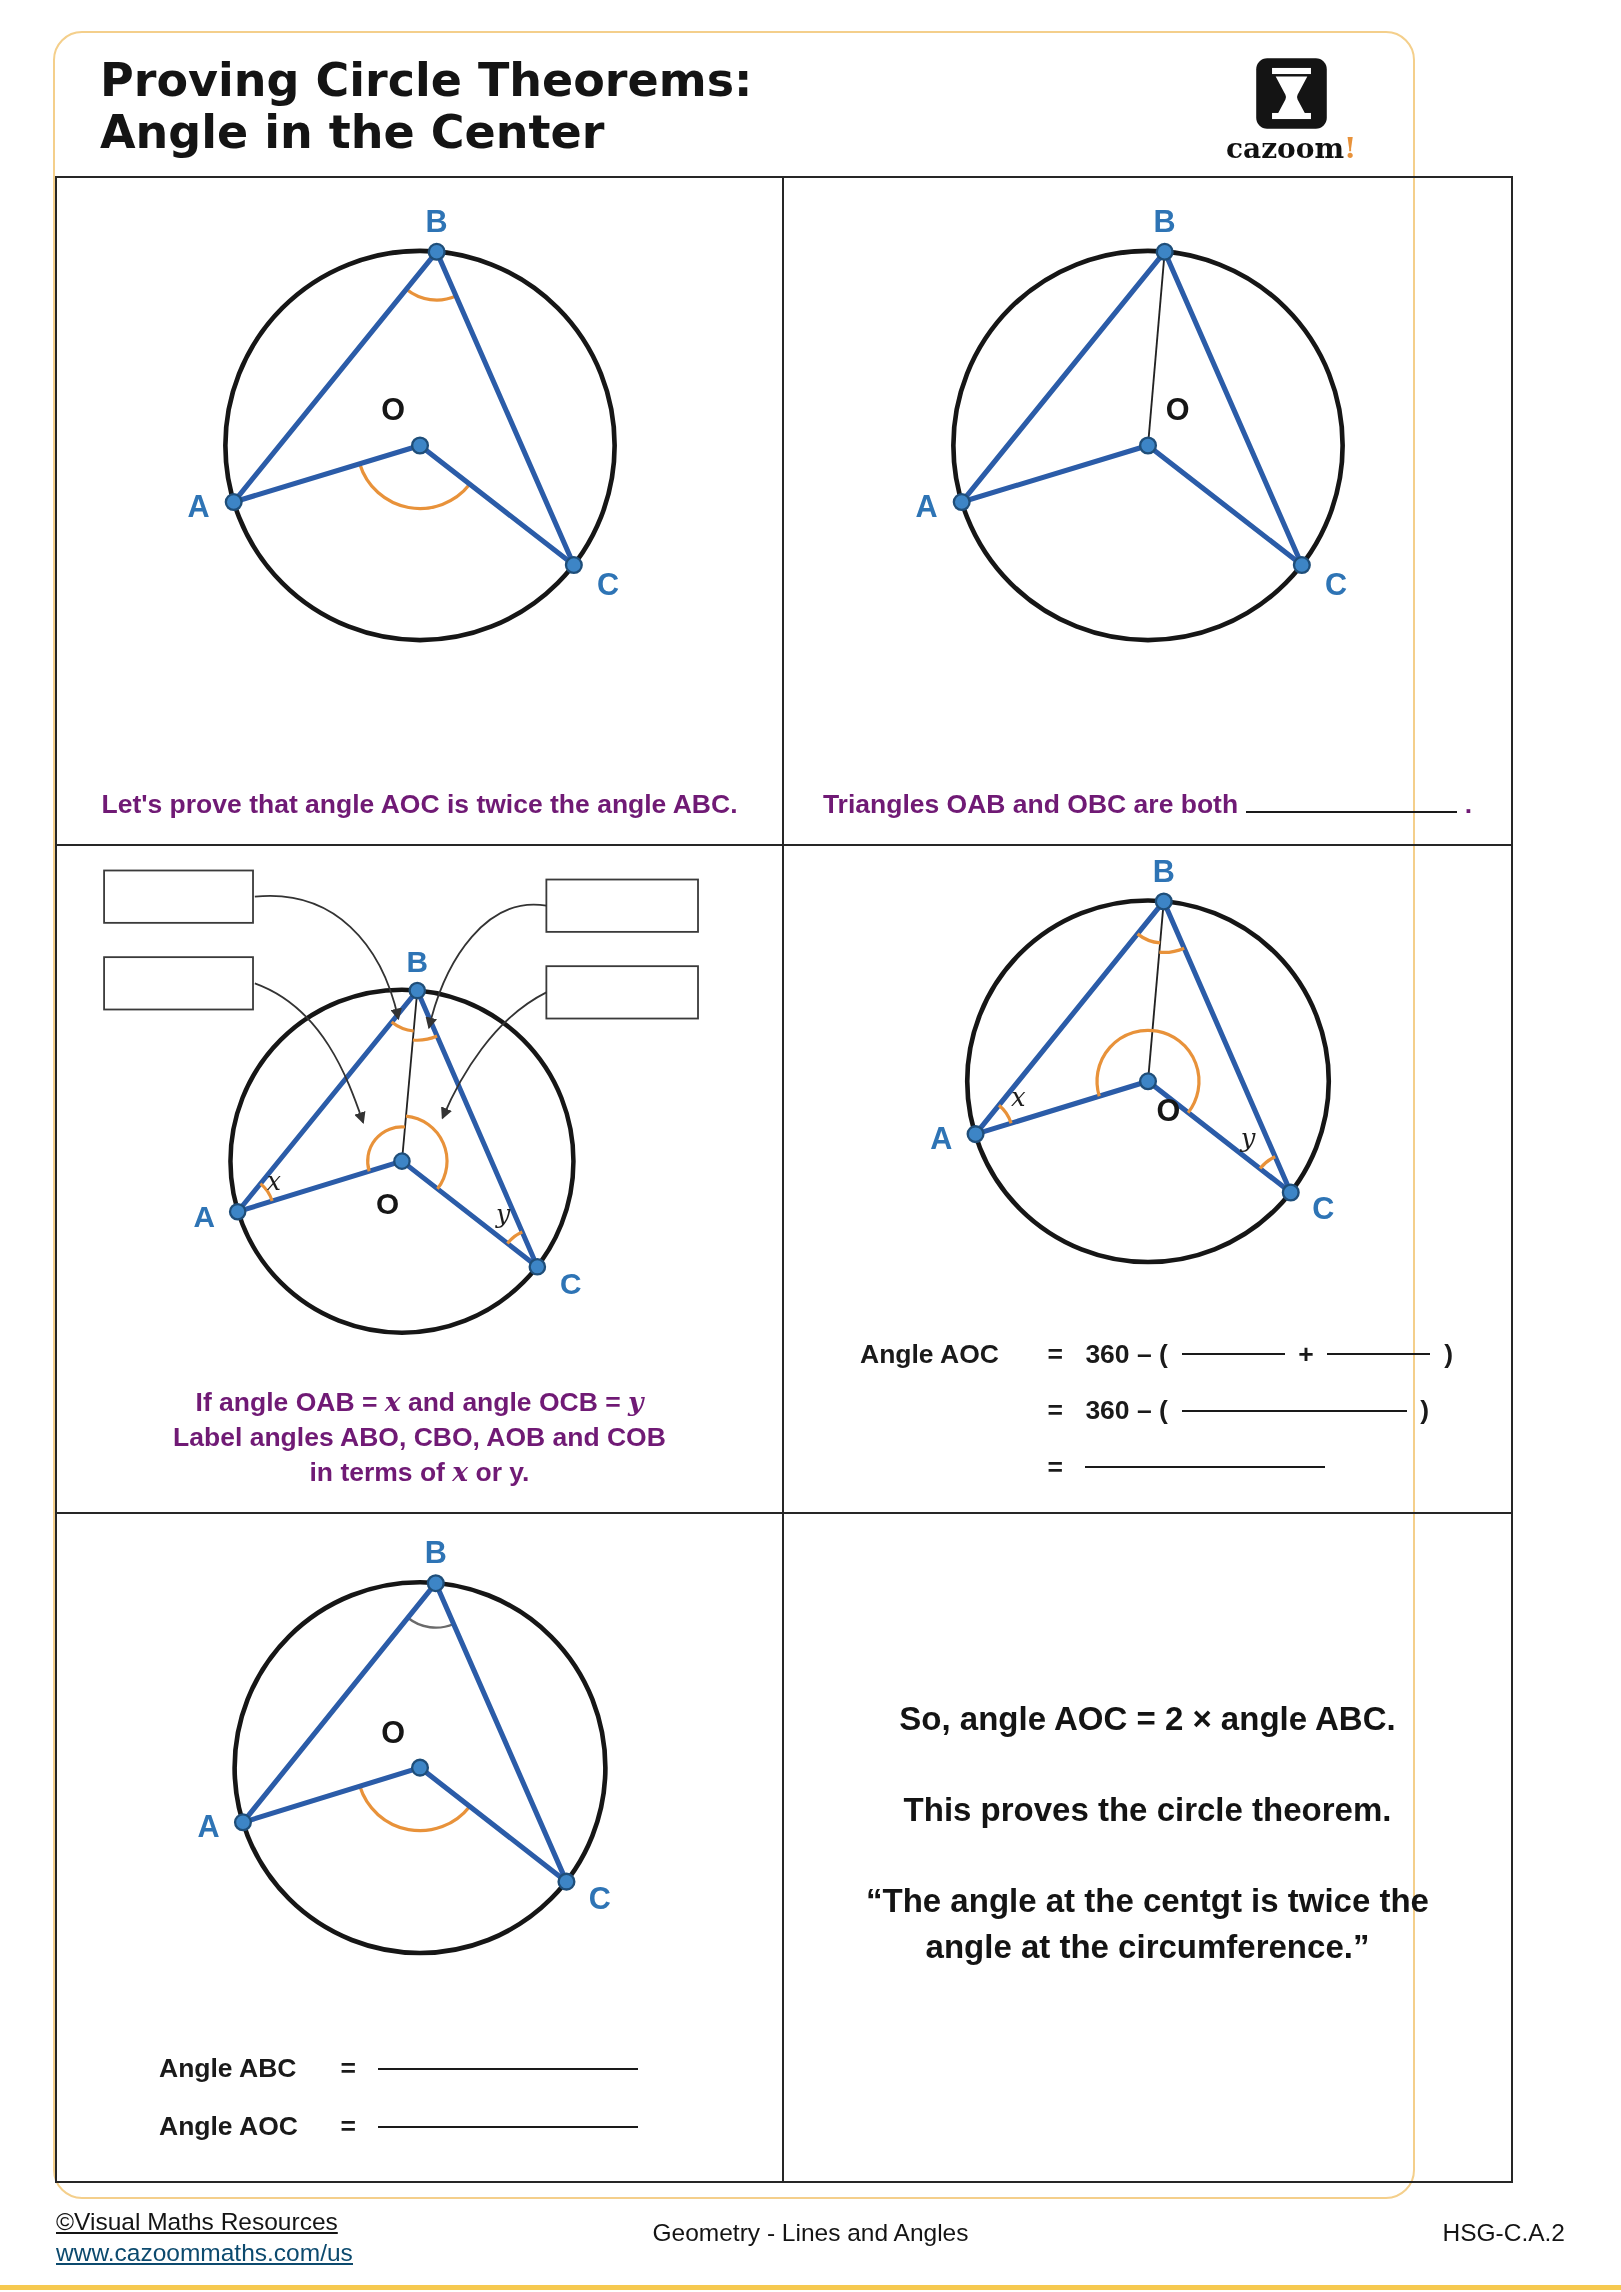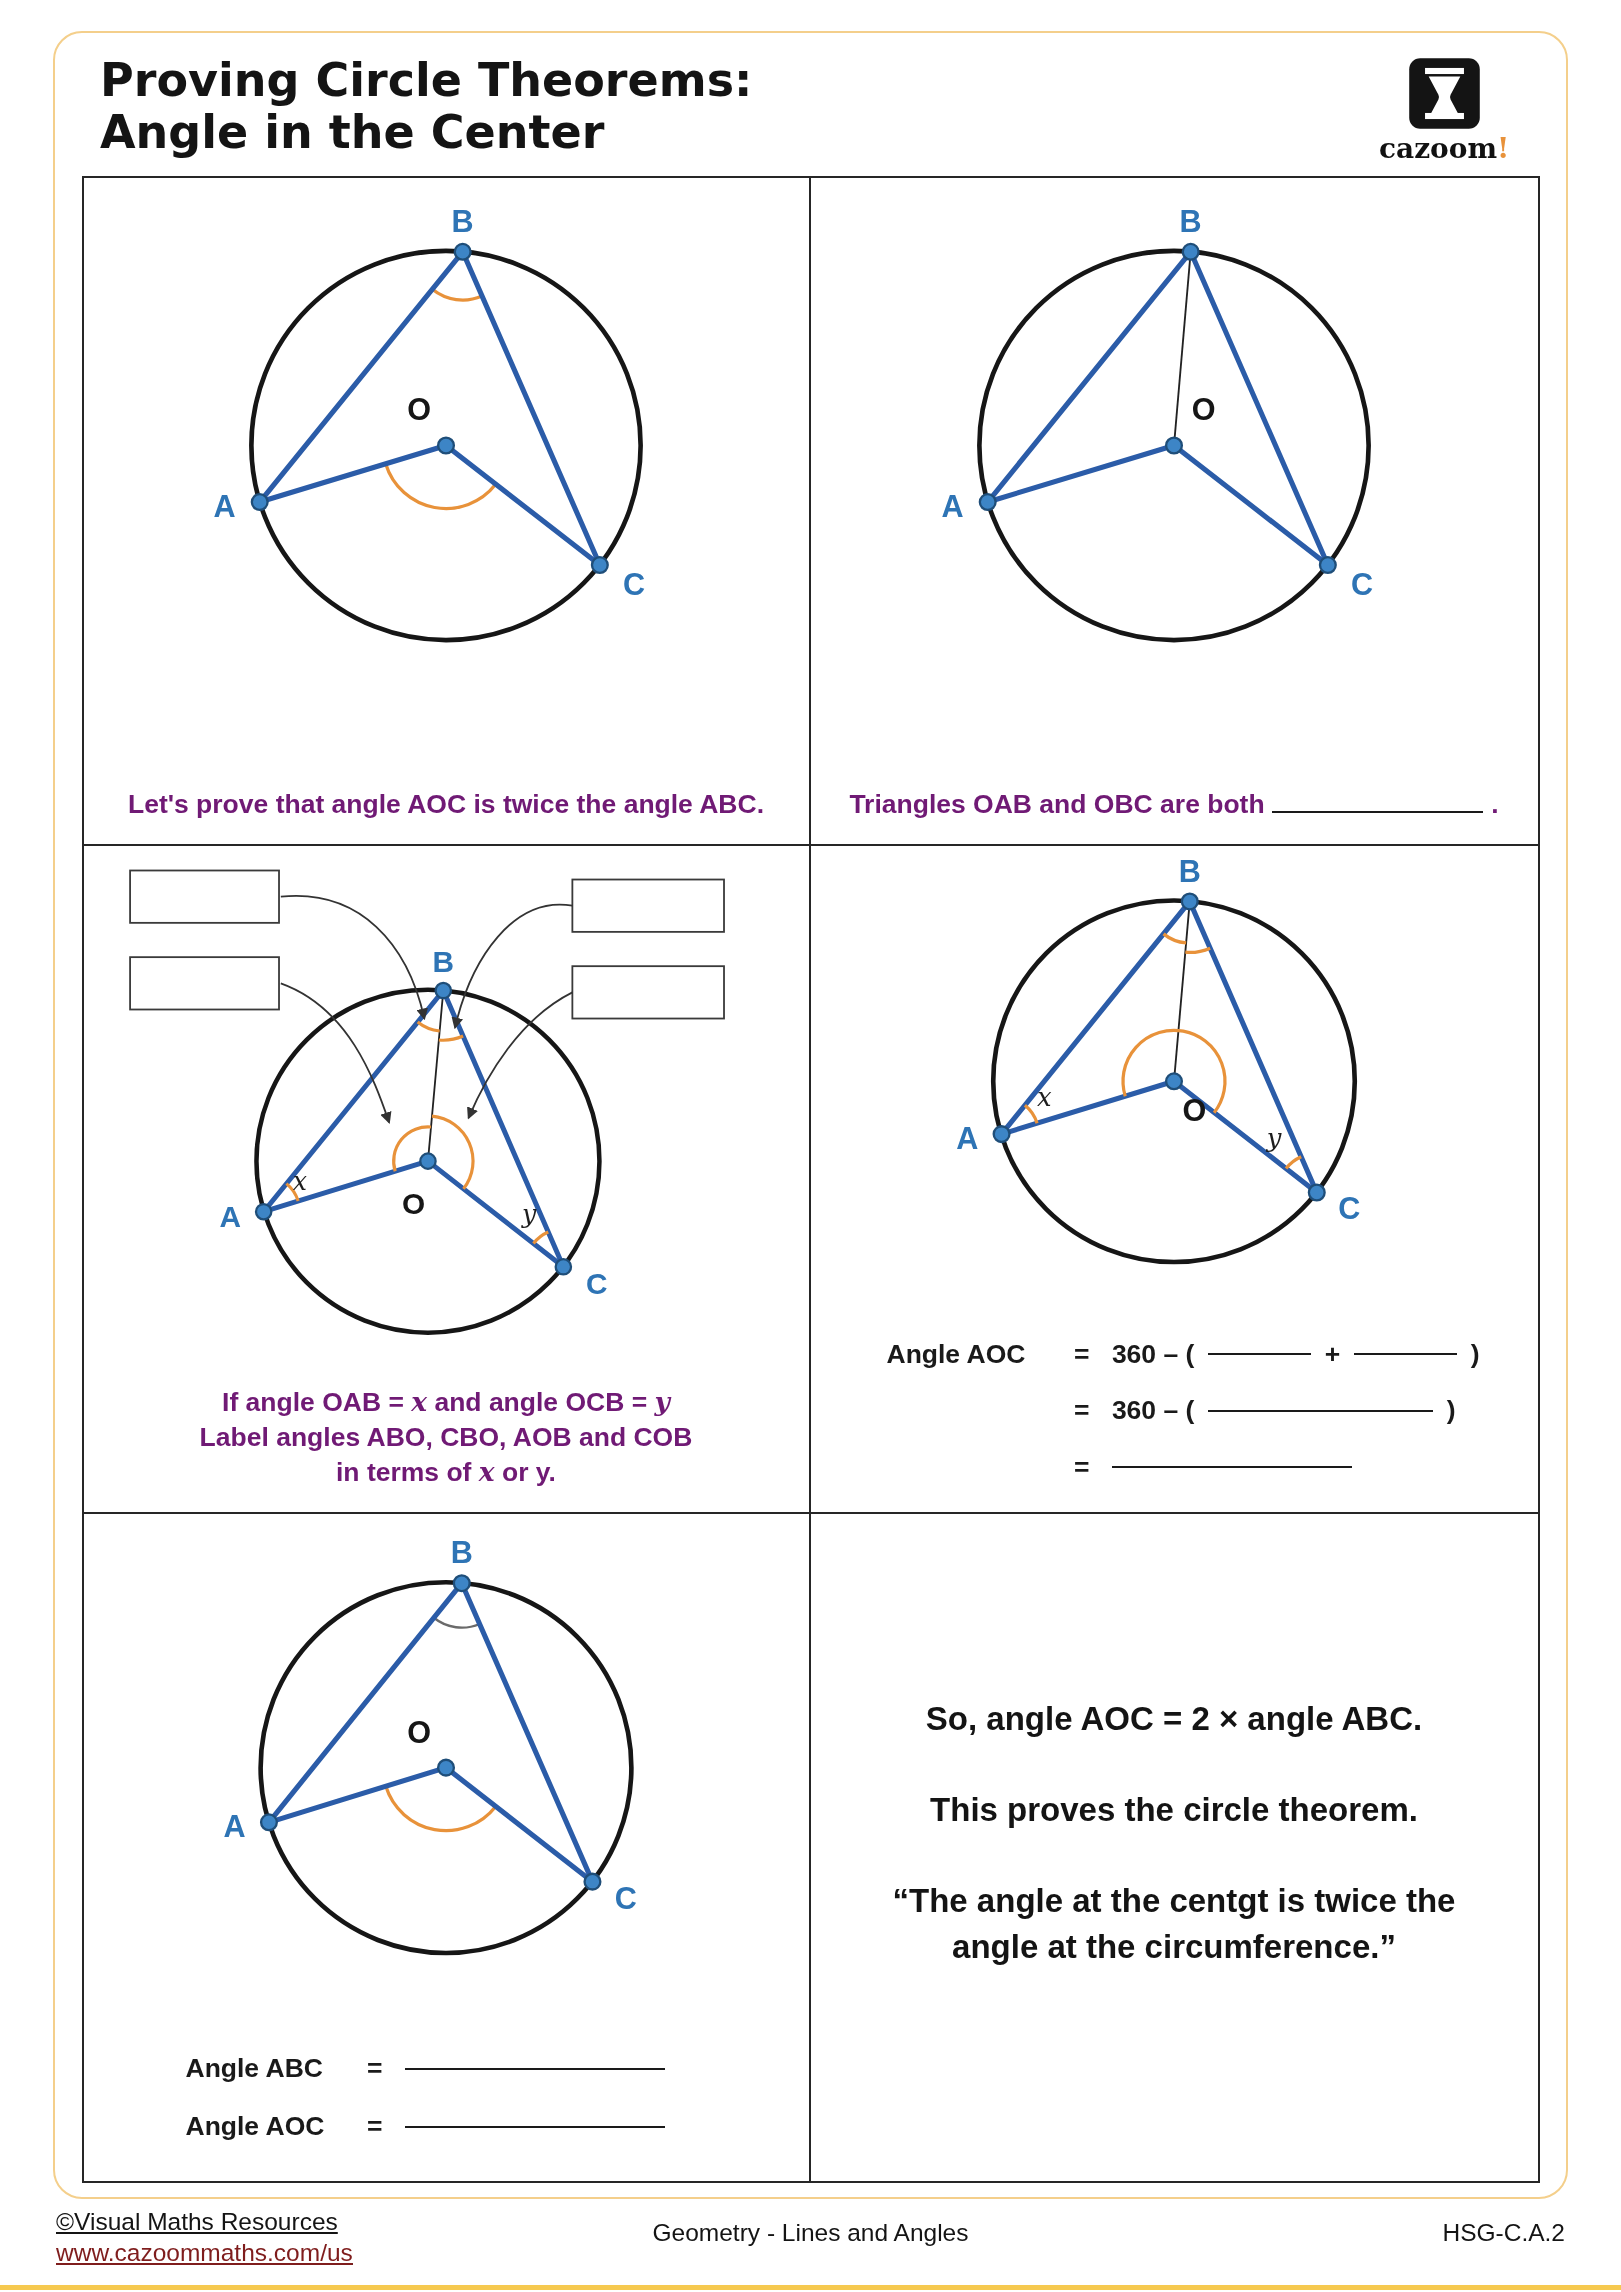--- a/index.html
+++ b/index.html
@@ -2,21 +2,21 @@
 <html><head>
 <meta charset="utf-8">
 <style>
   * { margin:0; padding:0; box-sizing:border-box; }
   html,body { background:#ffffff; }
   body {
     width:1621px; height:2293px; position:relative; overflow:hidden;
     font-family:"Liberation Sans", sans-serif; color:#161616;
   }
   .frame {
-    position:absolute; left:53px; top:31px; width:1515px; height:2168px;
+    position:absolute; left:53px; top:31px; width:1362px; height:2168px;
     border:2.9px solid #f4cf8b; border-radius:29px; background:#fff;
   }
   .header { display:flex; justify-content:space-between; align-items:flex-start; padding:21.6px 43px 0 45px; }
   .title { font-family:"DejaVu Sans", sans-serif; font-weight:bold; font-size:46px; line-height:1.13; color:#141414; }
   .logo { text-align:center; margin-top:2px; margin-right:13.7px; }
   .logo-icon { width:73px; height:73px; display:block; margin:0 auto 2px; }
   .logo-text { font-family:"DejaVu Serif", serif; font-weight:bold; font-size:28px; color:#111; }
   .logo-text .bang { color:#e8923a; }
 
   .grid {
@@ -70,21 +70,21 @@
 
   .conclusion { flex:1; display:flex; flex-direction:column; justify-content:center;
                 text-align:center; font-weight:bold; font-size:33px; line-height:1.4;
                 color:#141414; padding:0 45px; margin-top:-35px; }
   .conclusion p { margin:22.5px 0; }
   .qline { display:block; }
 
   .footer { position:absolute; left:56px; right:56px; top:2207px;
             display:flex; align-items:flex-start; font-size:24.5px; color:#141414; }
   .footer-left { flex:1; line-height:1.25;text-decoration:underline; }
-  .footer-url { color:#7f1d1d; text-decoration:underline; cursor:pointer; }
+  .footer-url { color:#0c4a6e; text-decoration:underline; cursor:pointer; }
   .footer-center { flex:1; text-align:center; padding-top:11.8px; }
   .footer-right { flex:1; text-align:right; padding-top:11.8px; }
   .bottom-bar { position:absolute; left:0; right:0; bottom:2.9px; height:4.9px; background:#f6c94f; }
 </style>
 </head>
 <body>
 
 <div class="frame">
 
   <header class="header">

